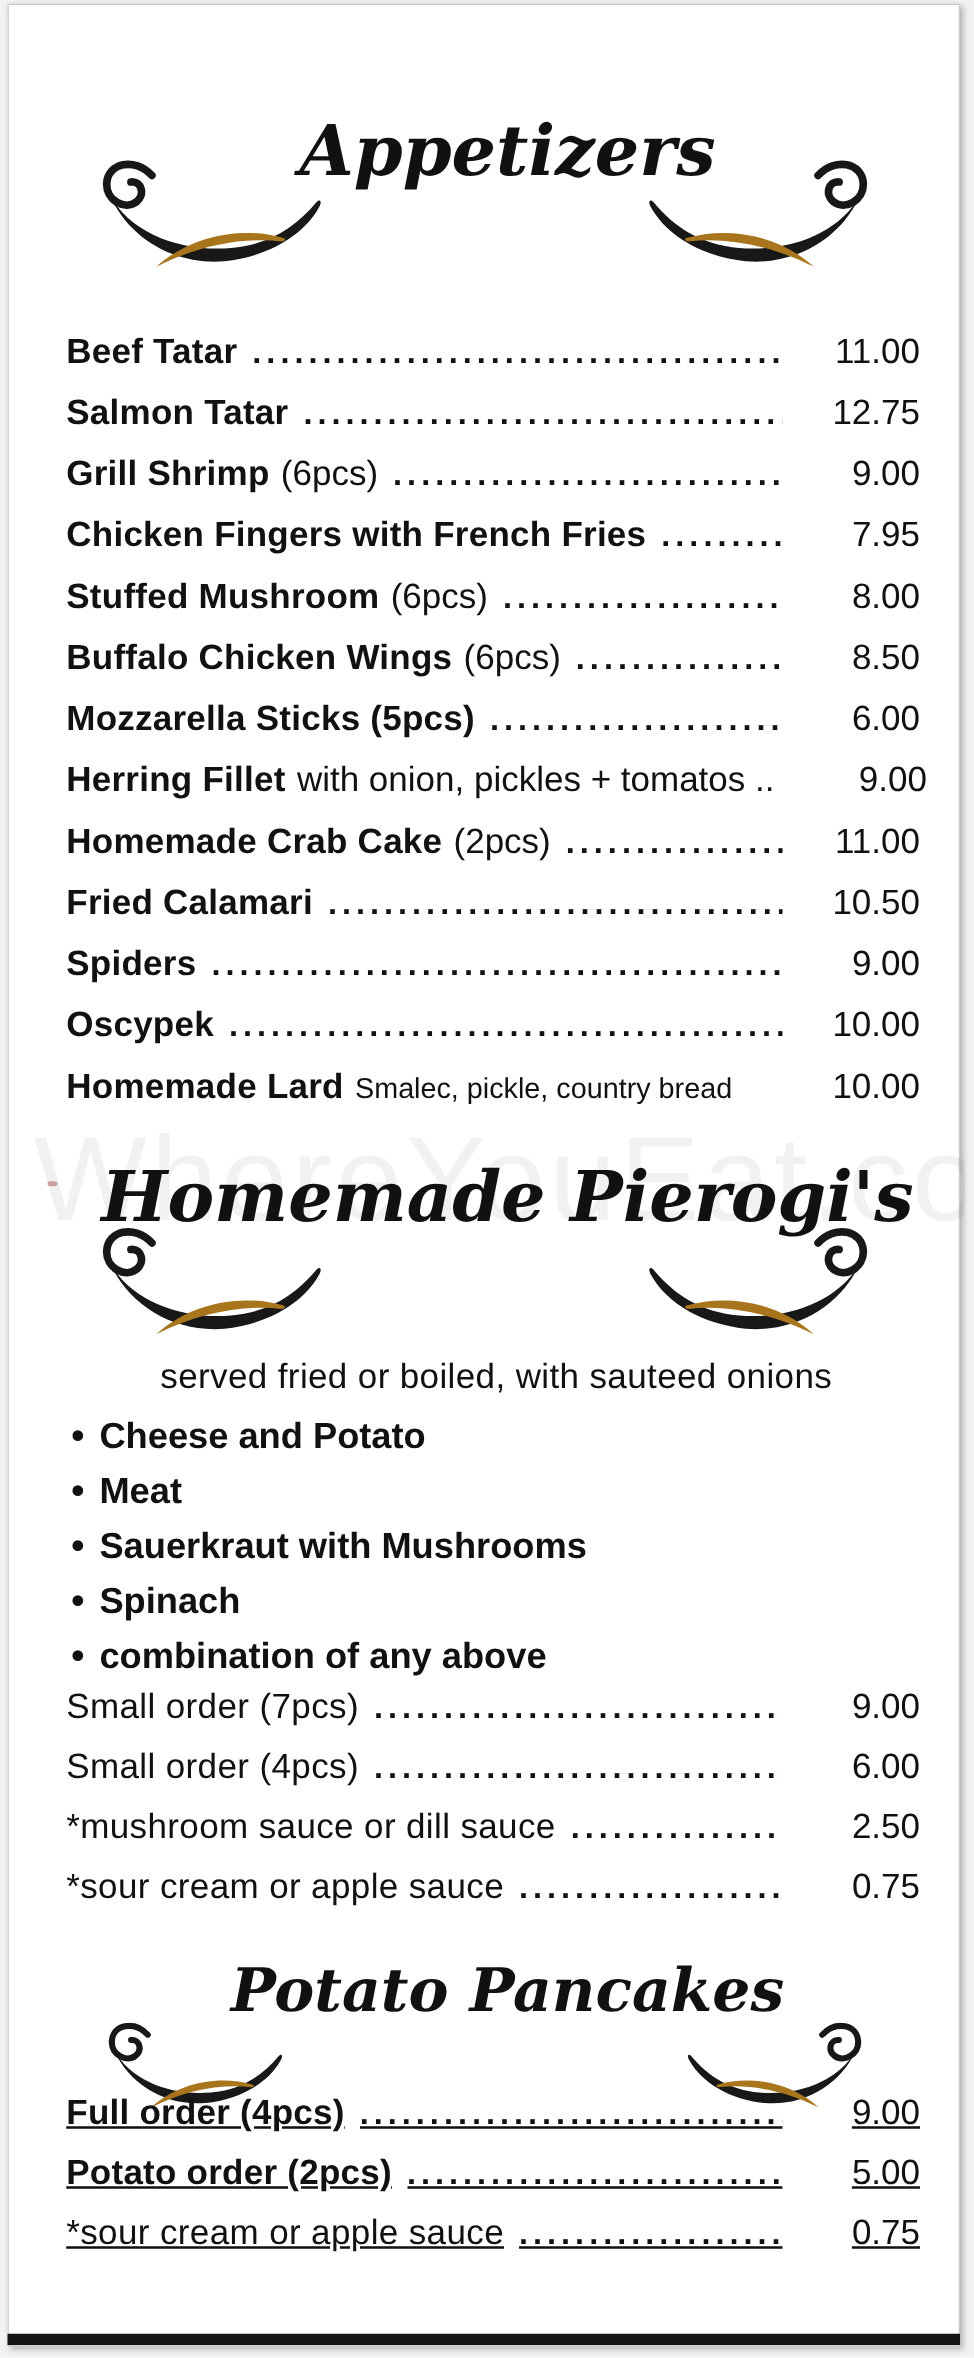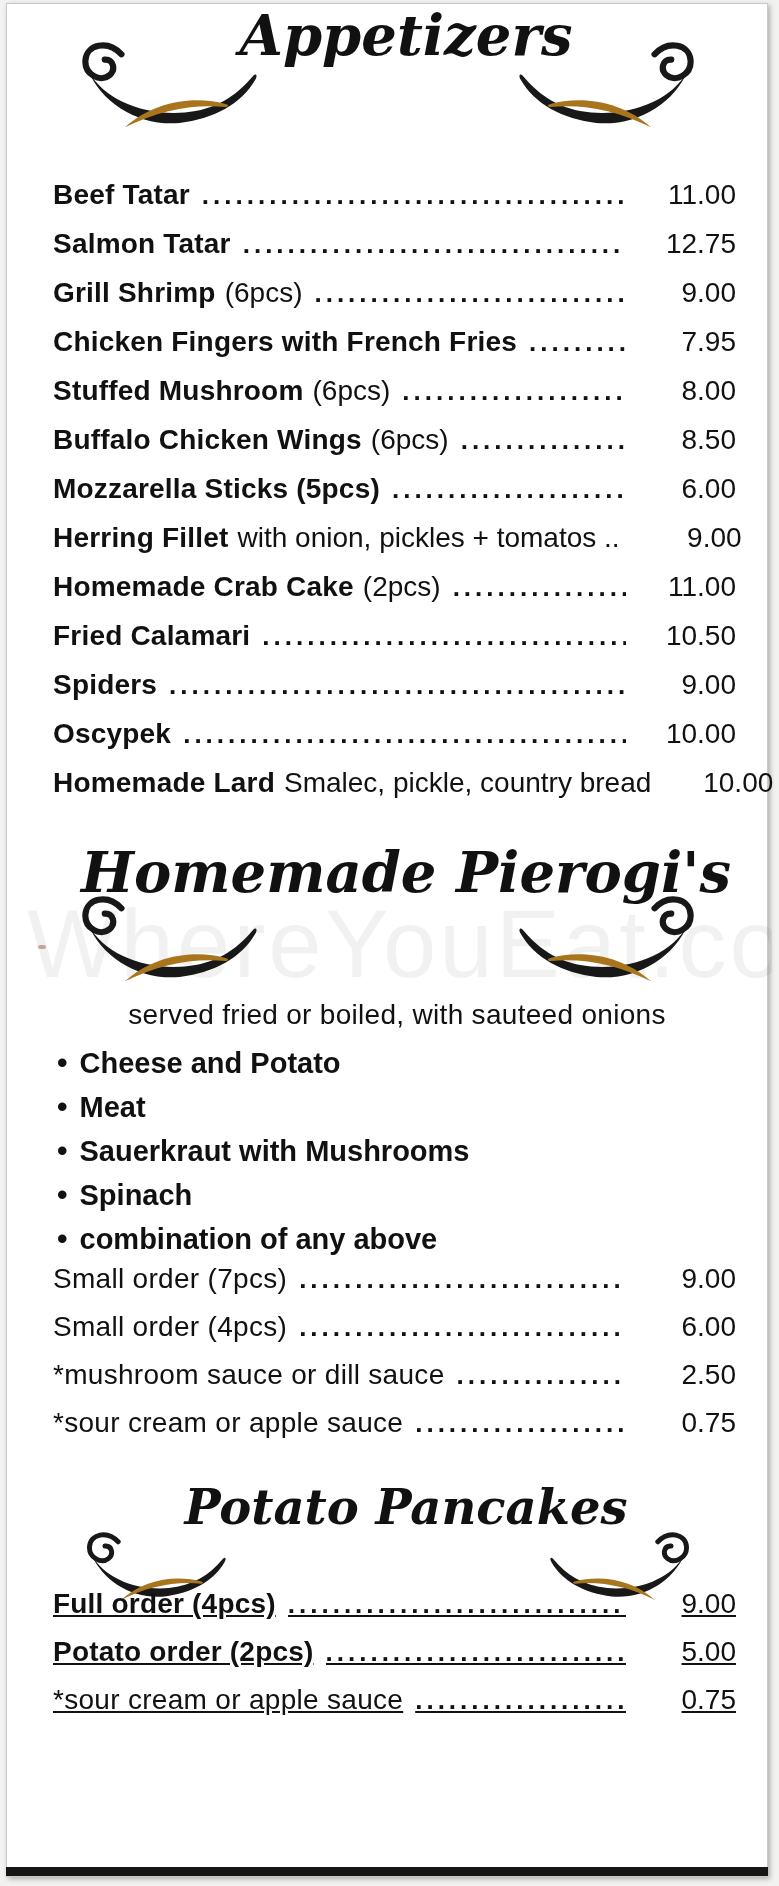--- a/index.html
+++ b/index.html
@@ -27,41 +27,41 @@
   }
   .speck{position:absolute;left:31px;top:941px;width:8px;height:4px;
     background:#b5776b;border-radius:2px;opacity:.65;}
   
   .shead{position:relative;text-align:center;padding-left:18px;z-index:1;}
   .shead .stitle{
     font-family:"DejaVu Serif","Liberation Serif",serif;
     font-style:italic;font-weight:700;
     line-height:62px;white-space:nowrap;
   }
-  .shead-appetizers{height:62px;margin-bottom:112px;}
+  .shead-appetizers{margin-top:86px;height:62px;margin-bottom:112px;}
   .shead-appetizers .stitle{font-size:56px;}
   .shead-pierogi{margin-top:26px;height:62px;}
   .shead-pierogi .stitle{font-size:56px;}
   .shead-pancakes{margin-top:24px;height:58px;}
   .shead-pancakes .stitle{font-size:48px;line-height:58px;}
   .fl{position:absolute;width:186px;height:88px;}
   .fl-left{left:23px;top:38px;}
   .fl-right{right:41px;top:38px;transform:scaleX(-1);}
   .shead-pierogi .fl{top:55px;}
   .shead-pancakes .fl{top:54px;width:160px;height:70px;}
   
   .rows{position:relative;z-index:1;}
   .row{
     display:flex;align-items:baseline;height:49px;
     font-size:28px;line-height:34px;
   }
   .nm{font-weight:700;white-space:nowrap;letter-spacing:.2px;}
   .nt{font-weight:400;margin-left:9px;white-space:nowrap;}
   .nt:empty{margin-left:0;}
-  .nt.small{font-size:28px;}
+  .nt.small{font-size:23px;}
   .leader{
     flex:1;overflow:hidden;white-space:nowrap;margin:0 4px 0 12px;
     font-weight:700;letter-spacing:4px;font-size:26px;
   }
   .leader::after{content:"..........................................................................";}
   .row.noleader .leader::after{content:"";}
   .price{width:106px;flex:none;text-align:right;font-weight:400;padding-right:5px;}
   .row.light .nm{font-weight:400;letter-spacing:.3px;}
   
   .subtitle{

